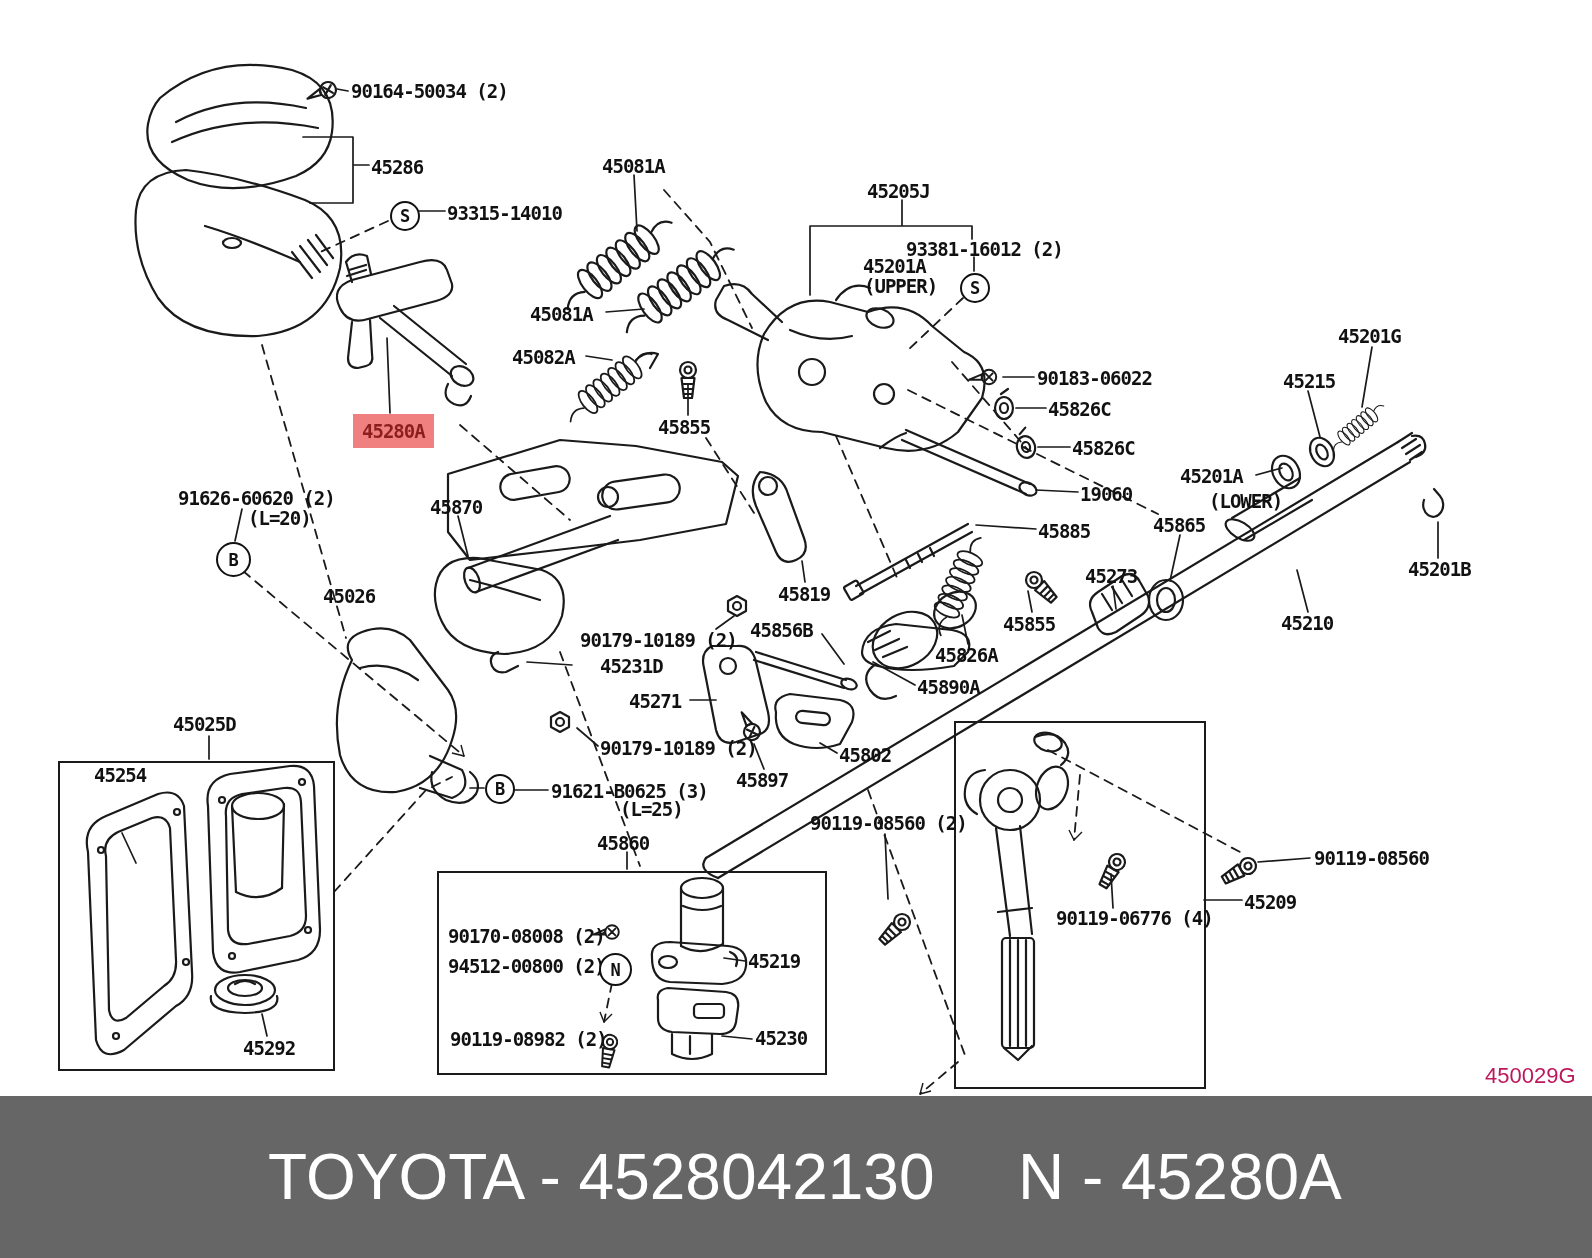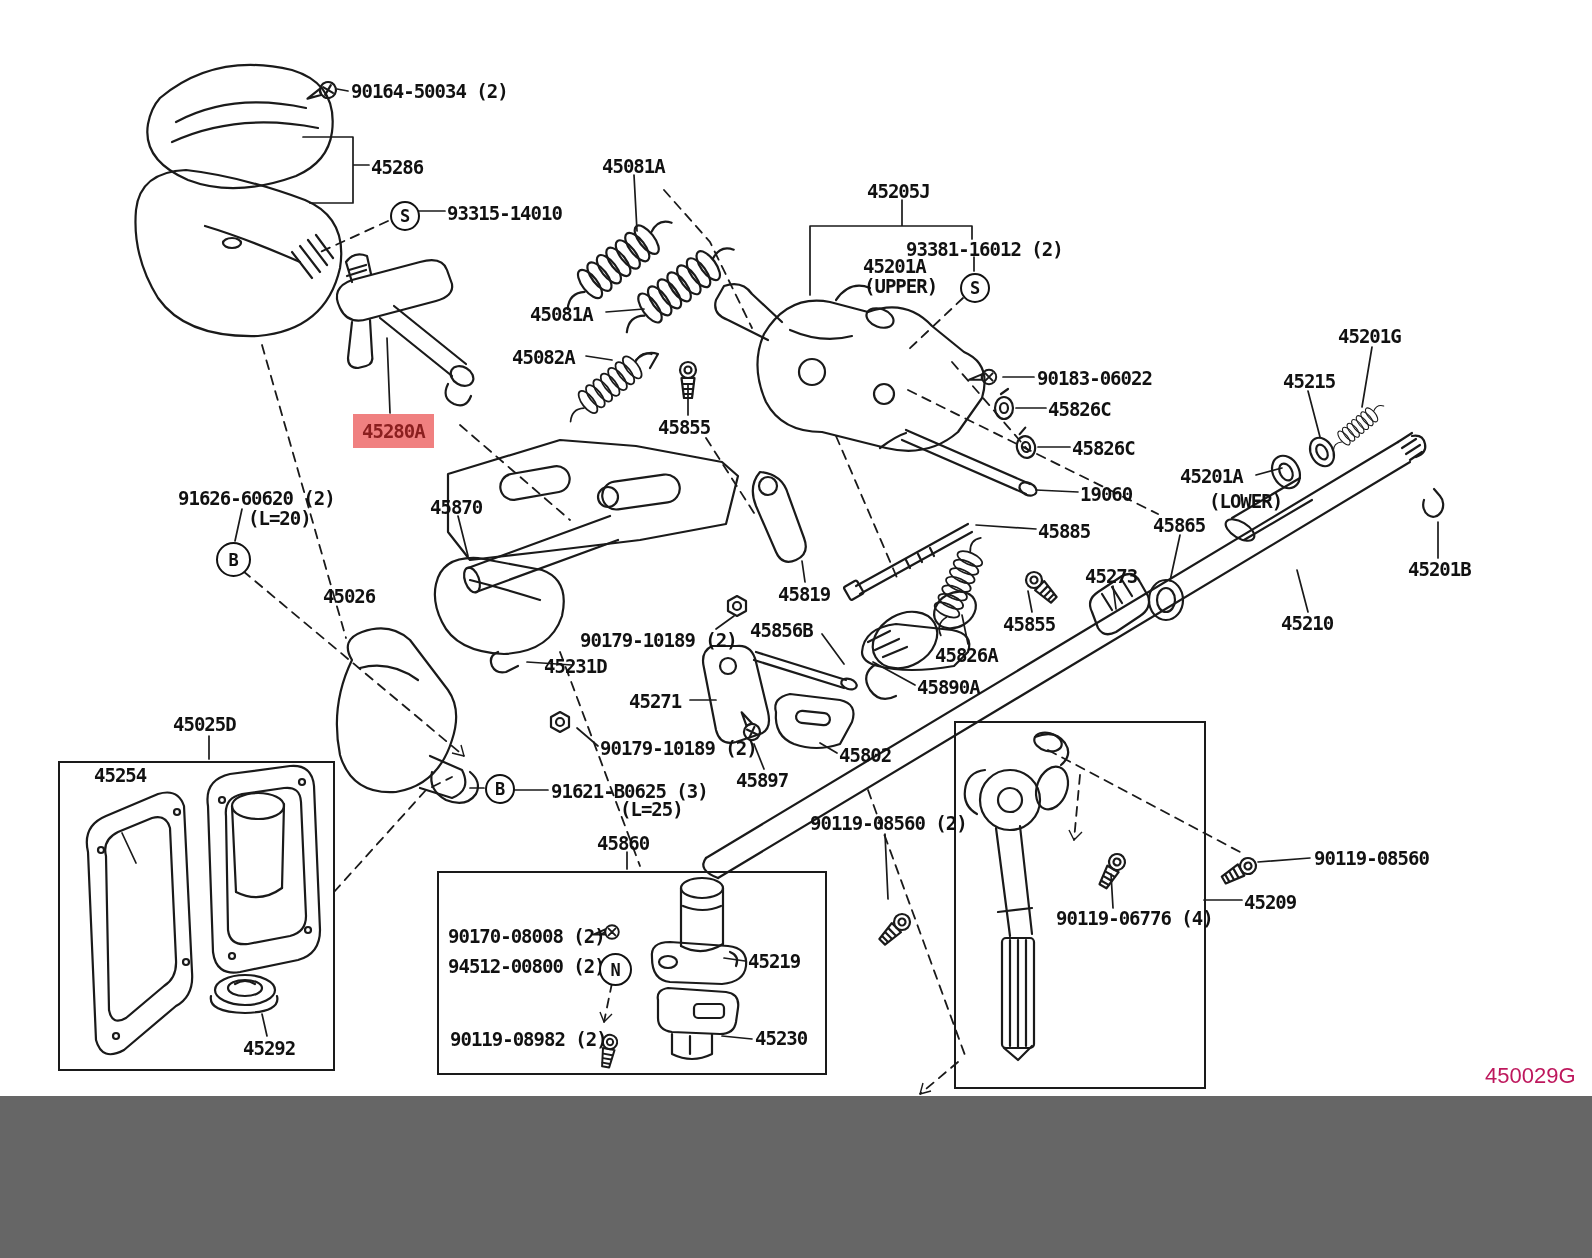--- a/index.html
+++ b/index.html
@@ -337,21 +337,21 @@
   <div class="lbl" style="left:917px;top:677px">45890A</div>
   <div class="lbl" style="left:1003px;top:614px">45855</div>
   <div class="lbl" style="left:430px;top:497px">45870</div>
   <div class="lbl" style="left:323px;top:586px">45026</div>
   <div class="lbl" style="left:178px;top:488px">91626-60620 (2)</div>
   <div class="lbl" style="left:248px;top:508px">(L=20)</div>
 
   <div class="lbl hl" style="left:353px;top:414px">45280A</div>
 
   <div class="lbl" style="left:580px;top:630px">90179-10189 (2)</div>
-  <div class="lbl" style="left:544px;top:656px">45231D</div>
+  <div class="lbl" style="left:600px;top:656px">45231D</div>
   <div class="lbl" style="left:629px;top:691px">45271</div>
   <div class="lbl" style="left:600px;top:738px">90179-10189 (2)</div>
   <div class="lbl" style="left:839px;top:745px">45802</div>
   <div class="lbl" style="left:736px;top:770px">45897</div>
   <div class="lbl" style="left:551px;top:781px">91621-B0625 (3)</div>
   <div class="lbl" style="left:620px;top:799px">(L=25)</div>
   <div class="lbl" style="left:597px;top:833px">45860</div>
   <div class="lbl" style="left:173px;top:714px">45025D</div>
   <div class="lbl" style="left:94px;top:765px">45254</div>
   <div class="lbl" style="left:243px;top:1038px">45292</div>
@@ -377,15 +377,17 @@
   <div class="circ" style="left:485px;top:774px;width:26px;height:26px">
       <span>B</span>
     </div>
   <div class="circ" style="left:599px;top:953px;width:29px;height:29px">
       <span>N</span>
     </div>
 
   <div class="code" style="left:1485px;top:1063px">450029G</div>
 
   <div class="banner">
+    <span class="bt-left">TOYOTA - 4528042130</span>
+    <span class="bt-right">N - 45280A</span>
   </div>
 
 </div>
 
 </body></html>

